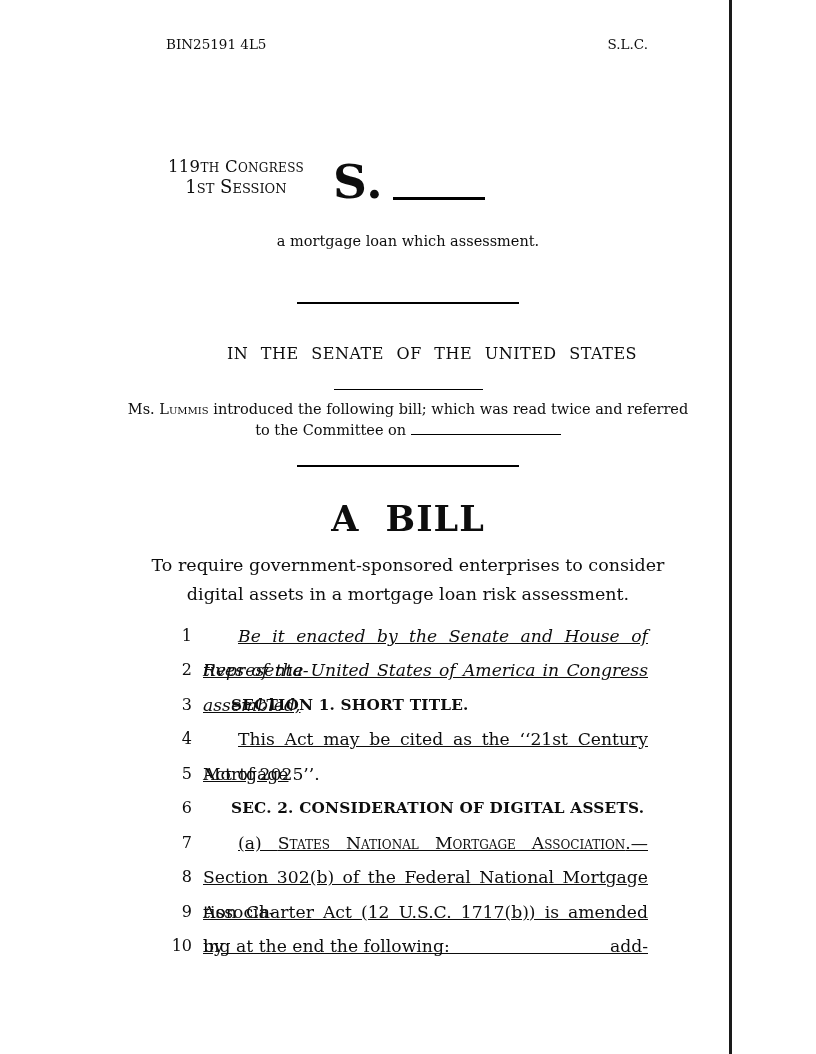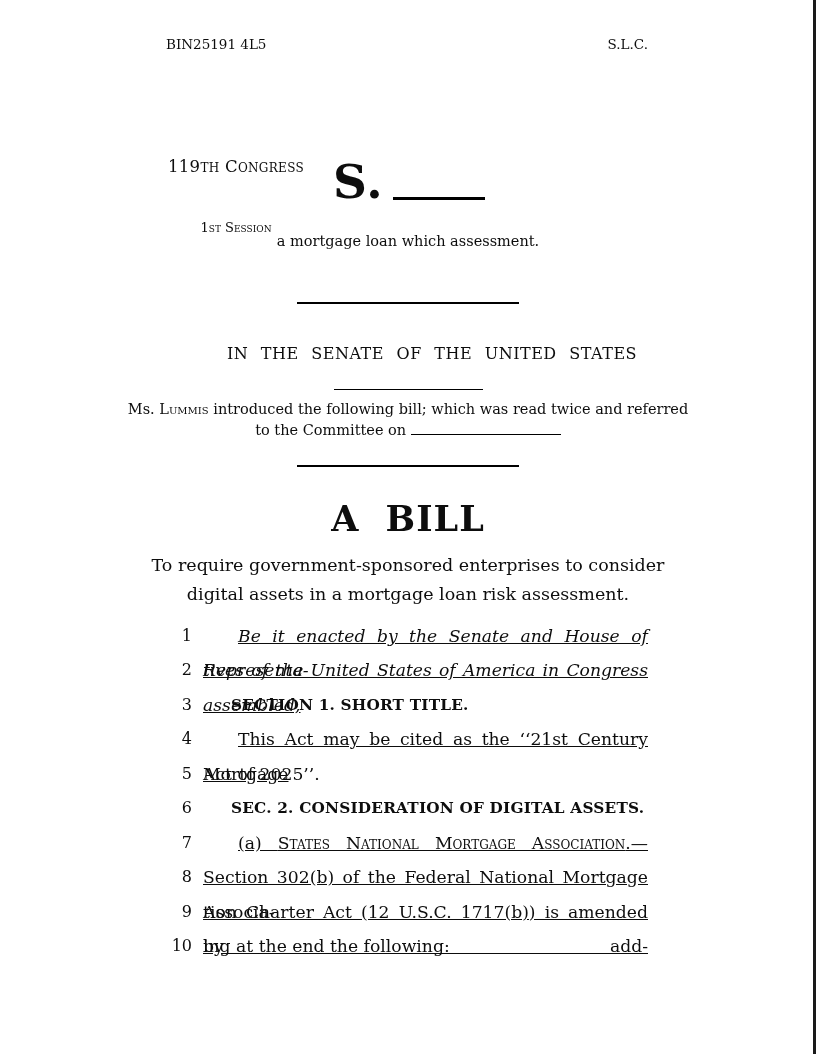--- a/index.html
+++ b/index.html
@@ -1,36 +1,36 @@
 <!DOCTYPE html>
 <html><head>
 <meta charset="utf-8">
 <style>
   html, body { margin:0; padding:0; background:#ffffff; }
   .page {
     position:relative;
-    width:816px; height:1054px;
+    width:732px; height:1054px;
     box-sizing:border-box;
     background:#ffffff;
     border-right:3px solid #1a1a1a;
     font-family:"DejaVu Serif", serif;
     color:#0d0d0d;
     overflow:hidden;
   }
   .doc-header {
     position:absolute; top:36px; left:166px; width:482px;
     display:flex; justify-content:space-between;
     font-size:13.5px;
   }
   .congress-block {
     position:absolute; top:158px; left:166px; width:140px;
     text-align:center; line-height:1.15;
   }
   .congress-line  { font-variant:small-caps; font-size:16.5px; letter-spacing:0.3px; }
-  .session-line   { font-variant:small-caps; font-size:13px;margin-top:44px; }
+  .session-line   { font-variant:small-caps; font-size:18px; }
   .bill-number {
     position:absolute; top:158px; left:333px;
     display:flex; align-items:flex-end;
   }
   .bill-designation { font-size:47px; font-weight:bold; line-height:1; letter-spacing:1px; }
   .number-blank {
     width:92px; height:0;
     border-bottom:3px solid #000;
     margin:0 0 5px 9px;
   }

